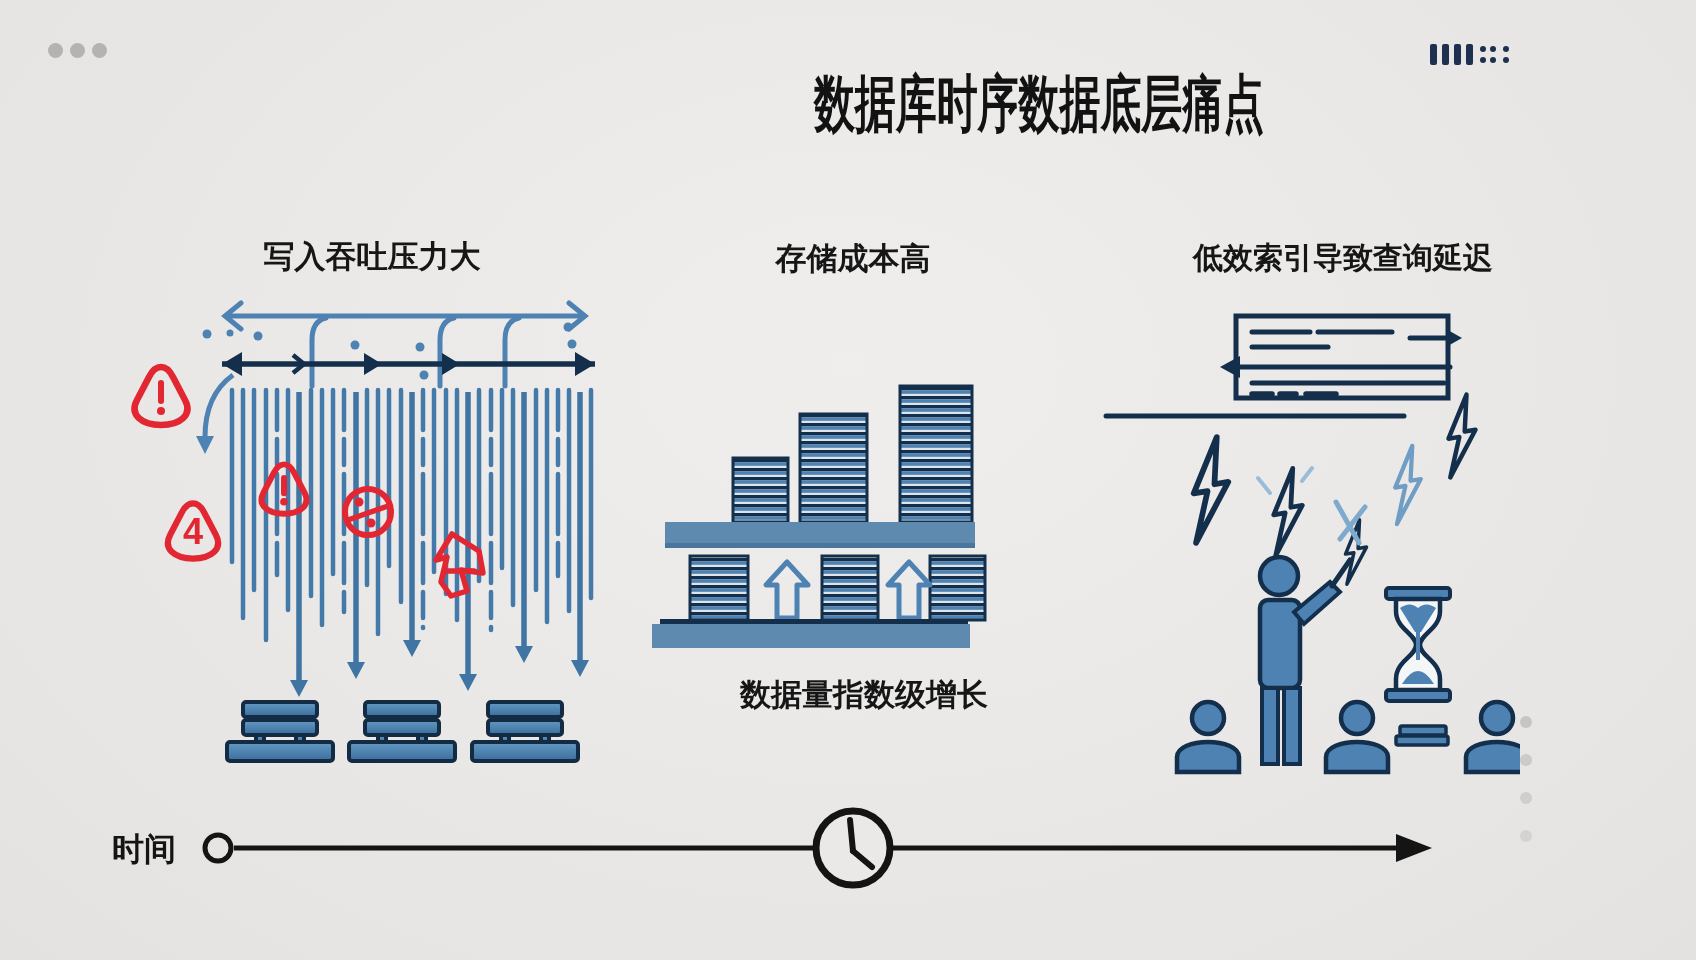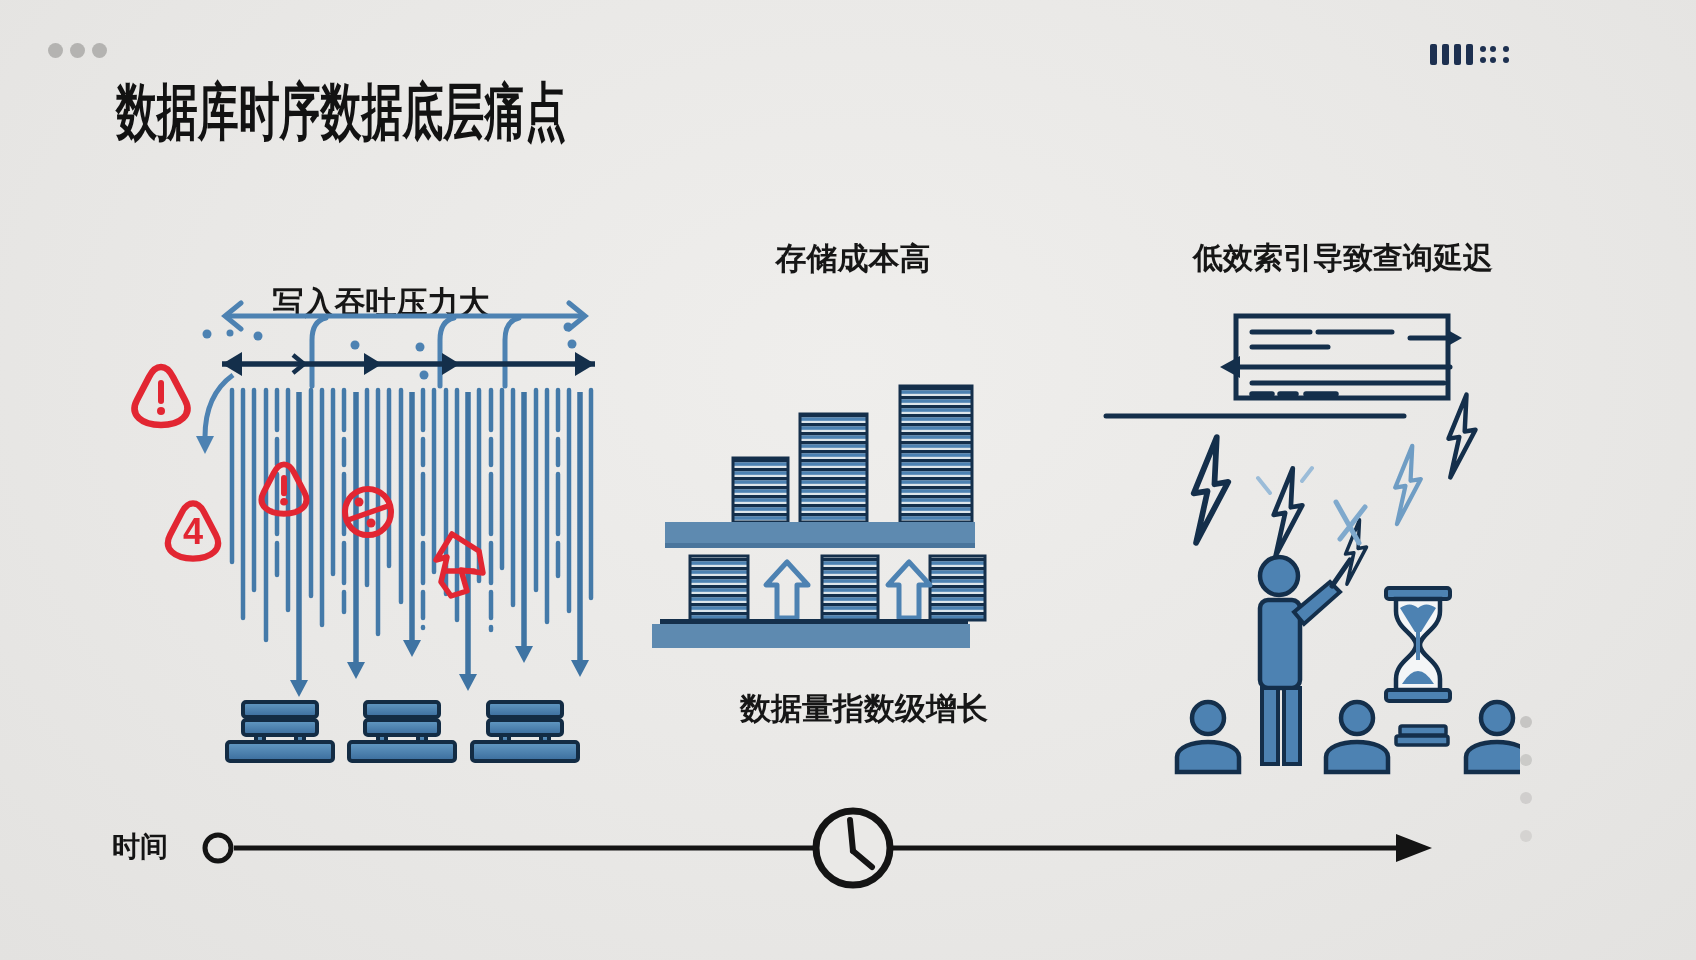--- a/index.html
+++ b/index.html
@@ -2,26 +2,26 @@
 <html><head>
 <meta charset="utf-8">
 <style>
   html,body{margin:0;padding:0;background:#d8d7d5;}
   .slide{
     position:relative;width:1696px;height:960px;overflow:hidden;
     background:radial-gradient(ellipse at 50% 38%, #efeeec 0%, #e9e8e6 55%, #e3e2e0 100%);
     font-family:"Liberation Sans","DejaVu Sans",sans-serif;color:#151515;
   }
   .abs{position:absolute;}
-  .title-wrap{left:0;top:70px;width:1380px;text-align:left;white-space:nowrap;}
+  .title-wrap{left:0;top:62px;width:1380px;text-align:right;white-space:nowrap;}
   .title{display:inline-block;font-size:62px;font-weight:900;letter-spacing:0;
          transform:scaleX(0.66);color:#121212;}
   .sec-head{font-size:31px;font-weight:800;white-space:nowrap;transform:translateX(-50%);color:#161616;}
   .notes{font-size:31px;font-weight:800;line-height:54px;color:#161616;white-space:nowrap;}
-  .tl-label{font-size:28px;font-weight:800;color:#141414;}
+  .tl-label{font-size:32px;font-weight:800;color:#141414;}
   .win-dot{width:15px;height:15px;border-radius:50%;background:#b4b3b1;}
   .edge-dot{width:12px;height:12px;border-radius:50%;background:#c6c5c3;}
 </style>
 </head>
 <body>
 
 <div class="slide">
 
   <div class="abs" style="left:48px;top:43px;display:flex;gap:7px;">
     <div class="win-dot"></div>
@@ -41,21 +41,21 @@
         <circle cx="65" cy="20" r="3"></circle>
       <circle cx="78" cy="9" r="3"></circle>
         <circle cx="78" cy="20" r="3"></circle>
     </g>
   </svg>
 
   <div class="abs title-wrap">
     <span class="title">数据库时序数据底层痛点</span>
   </div>
 
-  <div class="abs sec-head" style="left:381px;top:236px;margin-top:46px;">写入吞吐压力大</div>
+  <div class="abs sec-head" style="left:372px;top:236px;">写入吞吐压力大</div>
   <div class="abs sec-head" style="left:853px;top:238px;">存储成本高</div>
   <div class="abs sec-head" style="left:1343px;top:238px;font-size:30px;text-align:center;">低效索引导致查询延迟</div>
 
   <svg class="abs" style="left:120px;top:280px;" width="500" height="500" viewBox="120 280 500 500">
     <defs>
       <linearGradient id="dbg" x1="0" y1="0" x2="0" y2="1">
         <stop offset="0" stop-color="#649bc4"></stop>
           <stop offset="1" stop-color="#3a6c9c"></stop>
       </linearGradient>
     </defs>
@@ -175,21 +175,21 @@
       <path d="M787 562 766 585H777V618H797V585H808Z"></path>
       <path d="M909 562 888 585H899V618H919V585H930Z"></path>
     </g>
 
     <g>
       <rect x="660" y="619" width="308" height="5.5" fill="#142f4b"></rect>
       <rect x="652" y="624" width="318" height="24" fill="#5e8ab0"></rect>
     </g>
   </svg>
 
-  <div class="abs notes" style="left:740px;top:682px;">
+  <div class="abs notes" style="left:740px;top:668px;">
     <div>数据量指数级增长</div>
   </div>
 
   <svg class="abs" style="left:1080px;top:280px;" width="440" height="500" viewBox="1080 280 440 500">
     <defs>
       <path id="bolt" d="M5 -46 L-15 3 L-3 1 L-13 46 L15 -7 L3 -5 Z"></path>
     </defs>
 
     <g stroke="#142f4b" stroke-width="5" fill="none" stroke-linecap="round">
       <rect x="1236" y="316" width="212" height="82"></rect>

